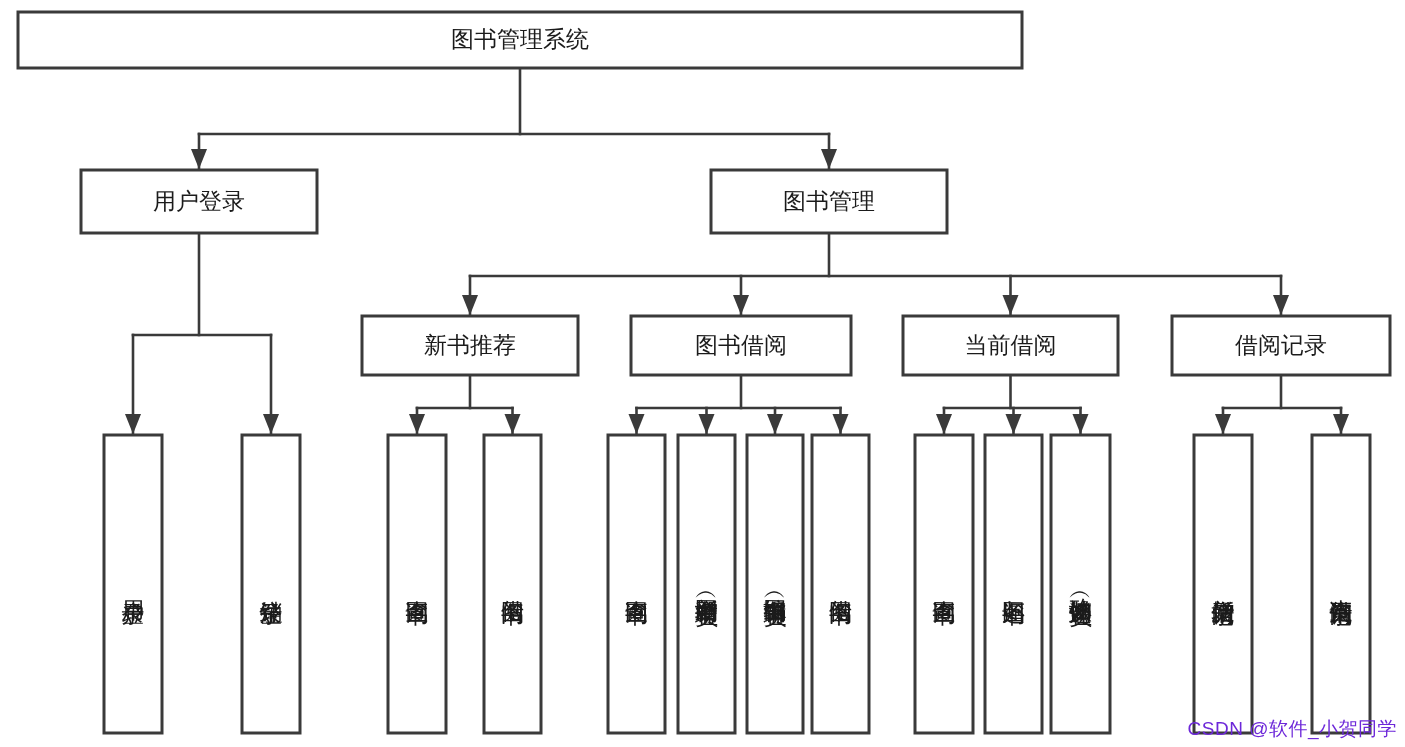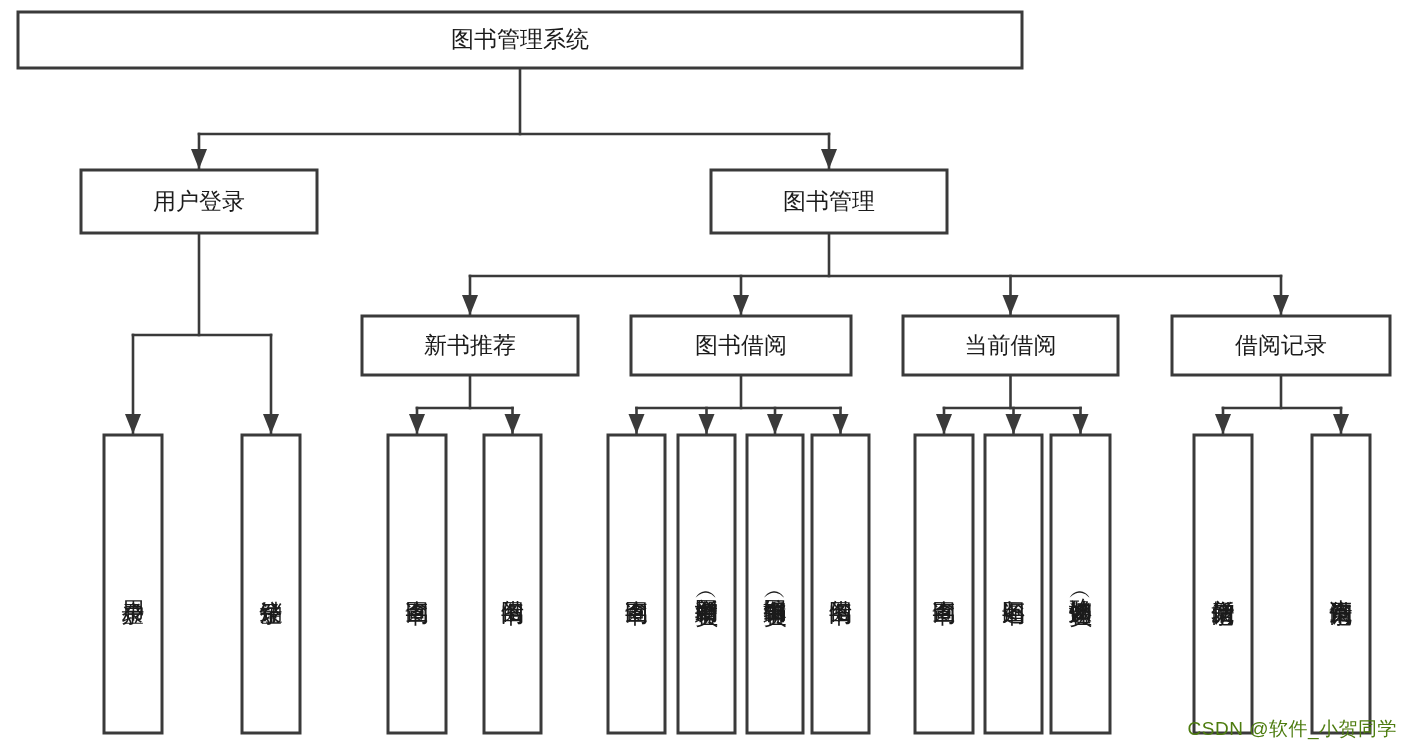--- a/index.html
+++ b/index.html
@@ -61,21 +61,21 @@
     writing-mode: vertical-rl;
     text-orientation: upright;
     letter-spacing: 1px;
     white-space: nowrap;
     pointer-events: none;
   }
   .watermark {
     position: absolute;
     right: 8px;
     bottom: 5px;
-    color: #4d7c0f;
+    color: #6d28d9;
     font-family: "Liberation Sans", "DejaVu Sans", sans-serif;
     font-size: 19px;
     letter-spacing: 0.5px;
     user-select: none;
     margin-top: 28px;
   }
 </style>
 </head>
 <body>
 

